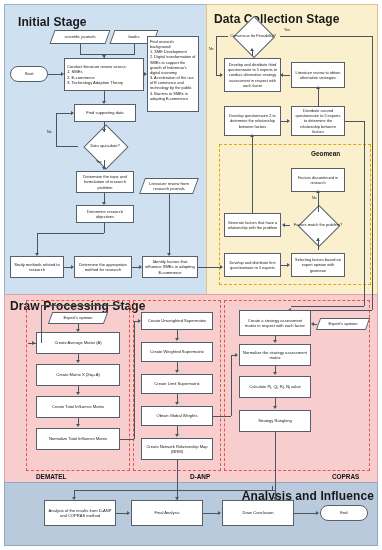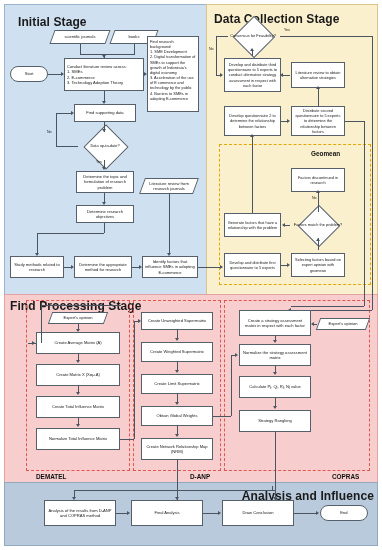--- a/index.html
+++ b/index.html
@@ -66,21 +66,21 @@
 
 <div id="canvas">
 
   <div class="panel panel-initial"></div>
   <div class="panel panel-collect"></div>
   <div class="panel panel-process"></div>
   <div class="panel panel-concl"></div>
 
   <div class="panel-title" style="left:18px;top:15px;">Initial Stage</div>
   <div class="panel-title" style="left:214px;top:12px;">Data Collection Stage</div>
-  <div class="panel-title" style="left:10px;top:299px;">Find Processing Stage</div>
+  <div class="panel-title" style="left:10px;top:299px;">Draw Processing Stage</div>
   <div class="panel-title" style="right:8px;top:489px;">Analysis and Influence</div>
 
   <div class="dash dash-geo"></div>
   <div class="group-label geo-label" style="left:311px;top:150px;">Geomean</div>
 
   <div class="dash dash-dematel"></div>
   <div class="dash dash-danp"></div>
   <div class="dash dash-copras"></div>
   <div class="group-label" style="left:36px;top:473px;">DEMATEL</div>
   <div class="group-label" style="left:190px;top:473px;">D-ANP</div>

